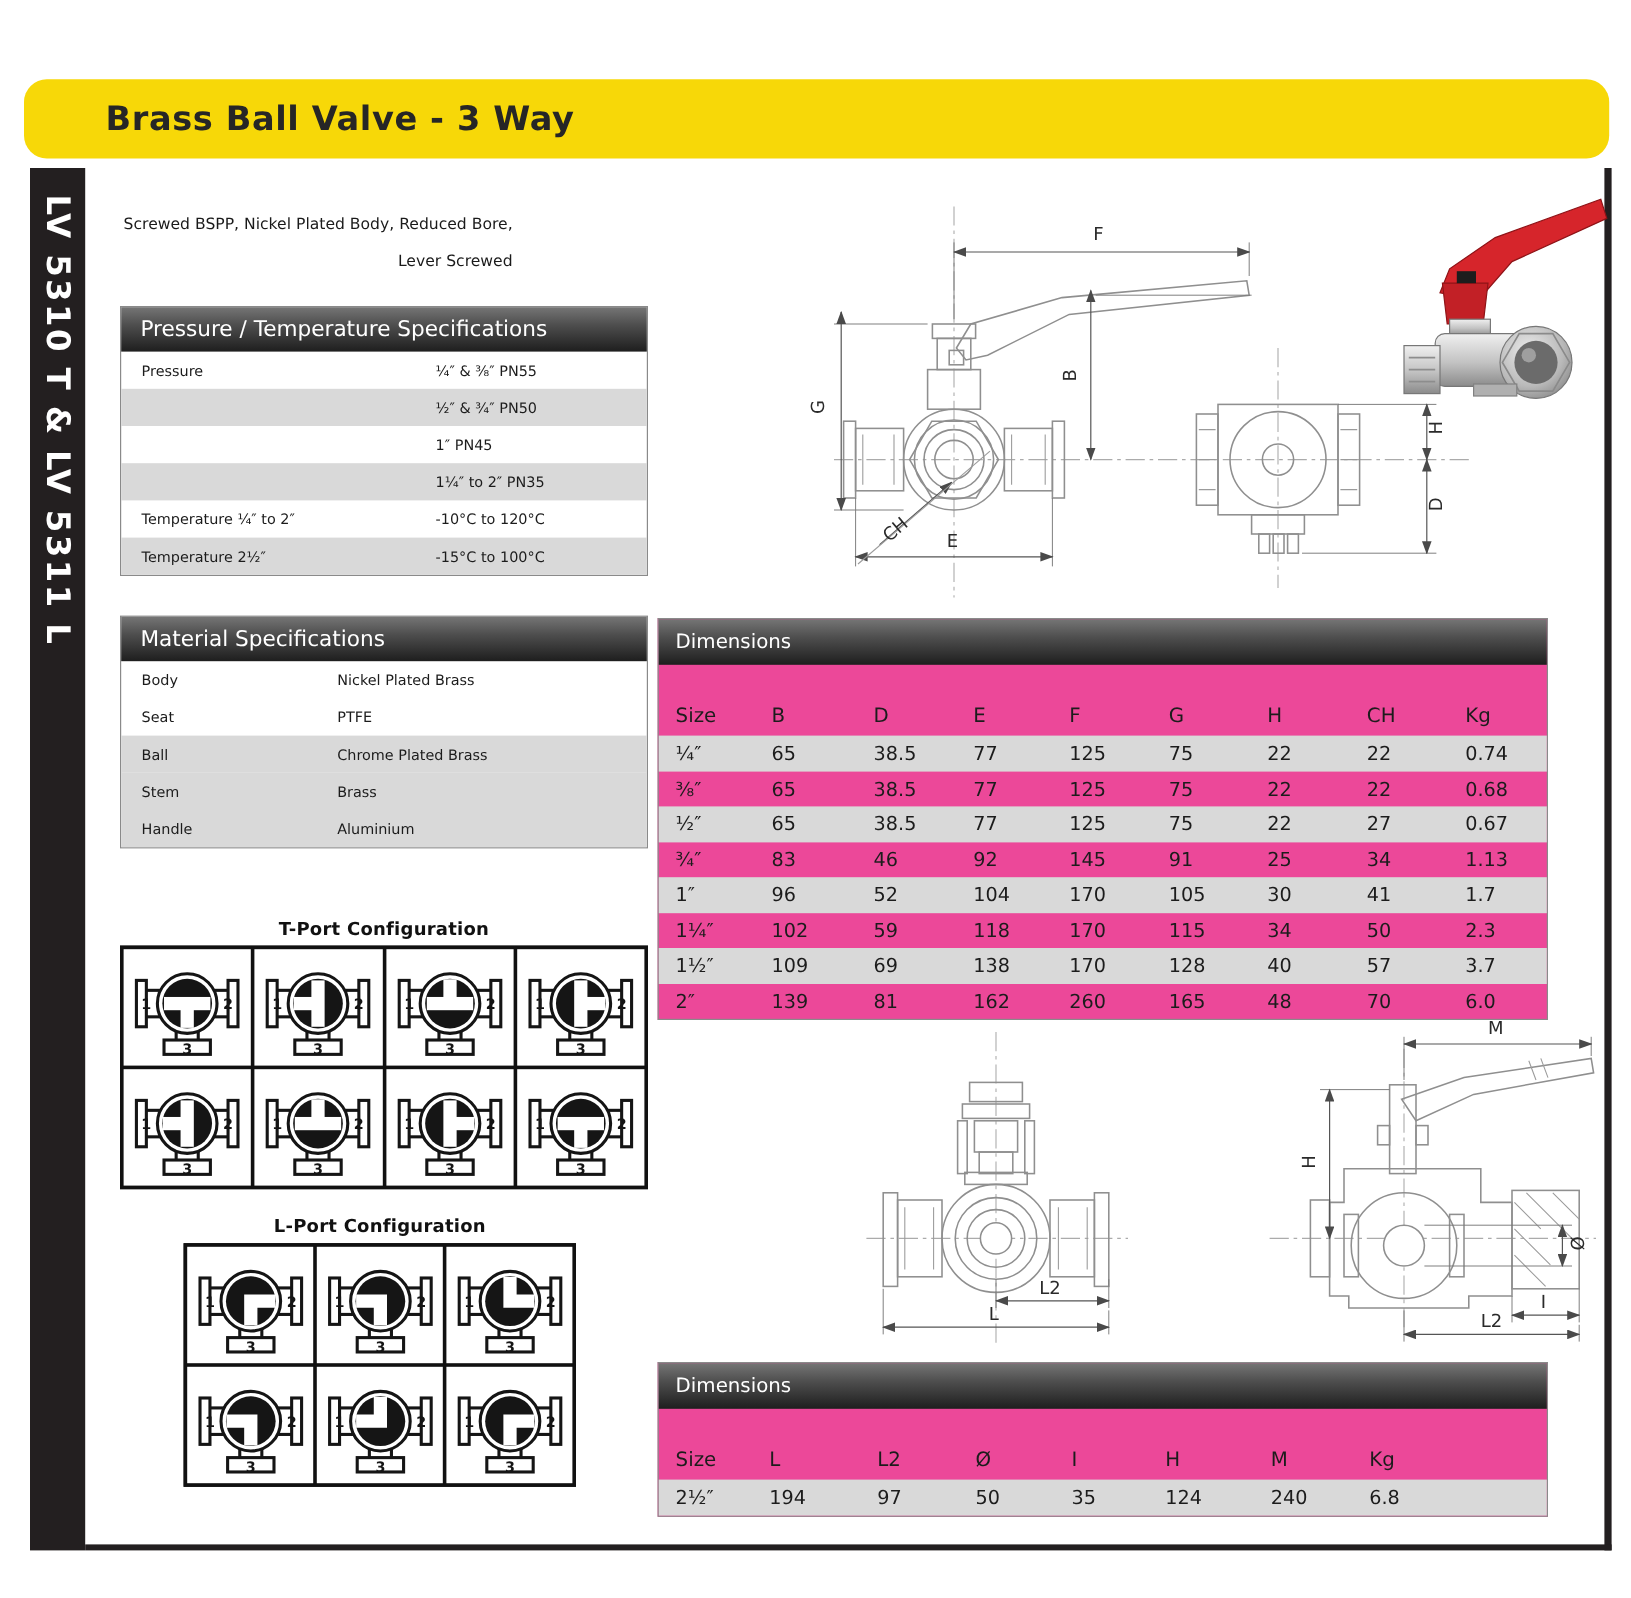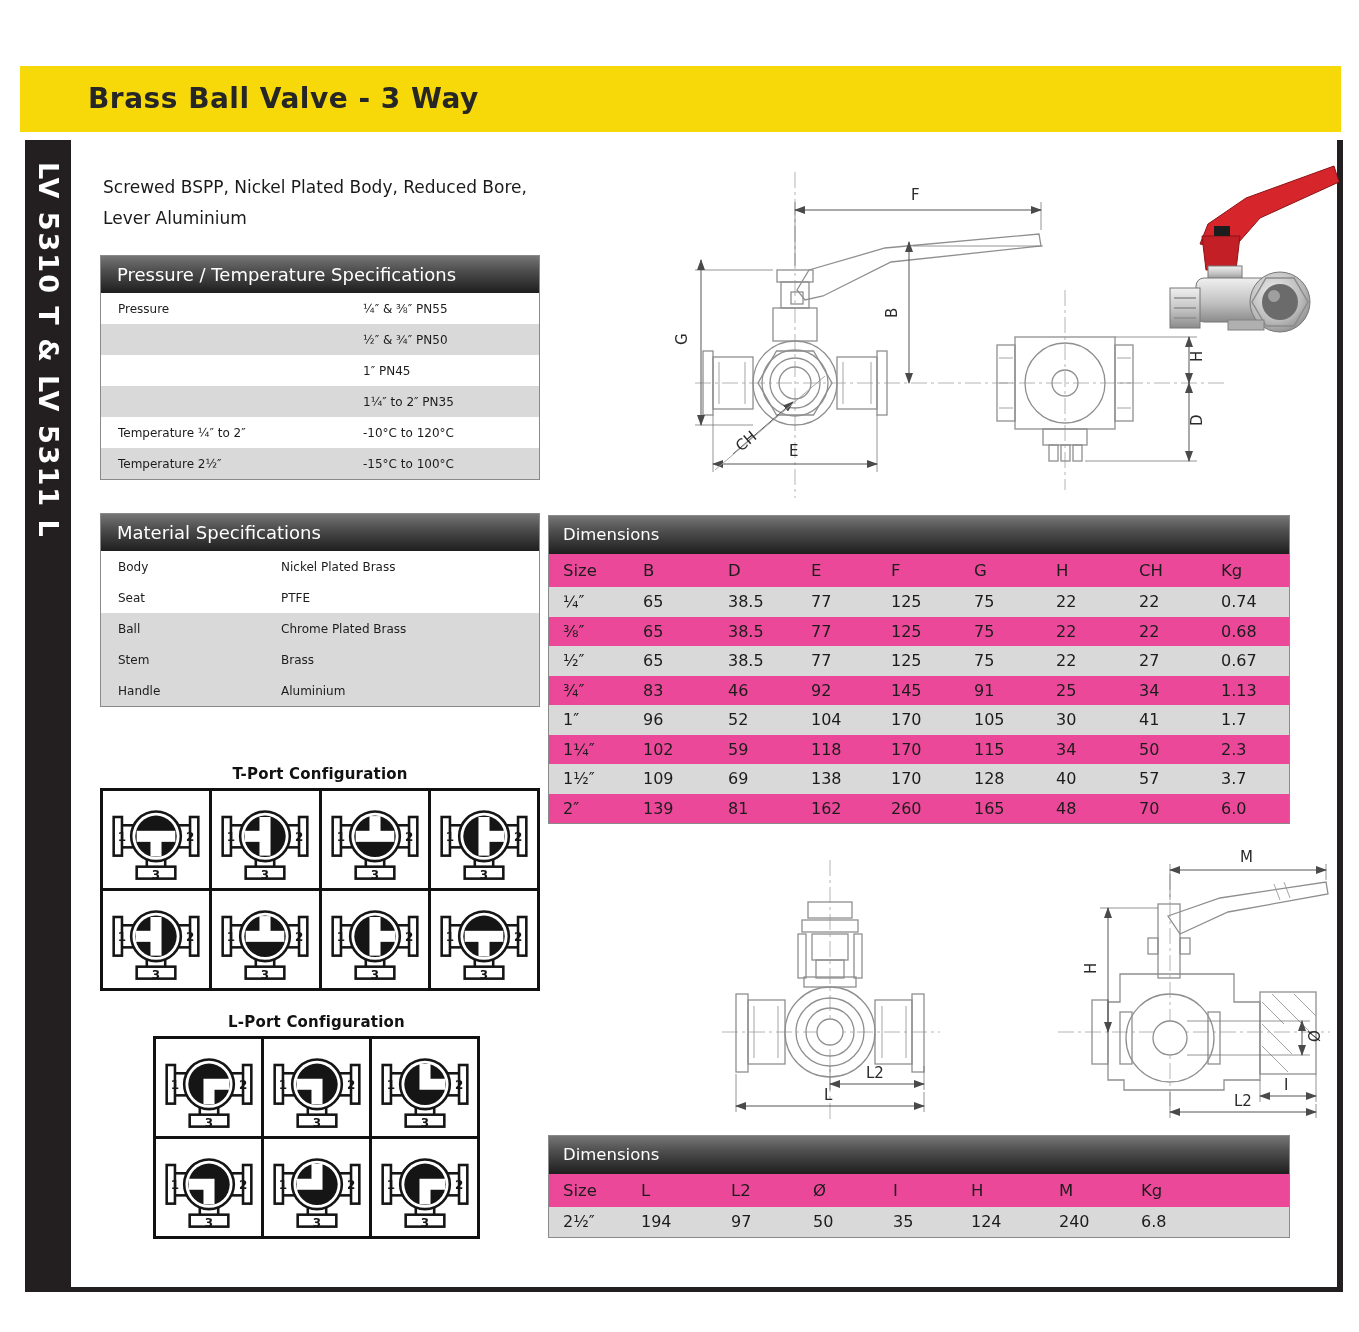--- a/index.html
+++ b/index.html
@@ -1,47 +1,47 @@
 <!DOCTYPE html>
 <html><head>
 <meta charset="utf-8">
 <style>
   html,body{margin:0;padding:0;background:#fff;}
   .page{position:relative;width:1359px;height:1332px;background:#fff;overflow:hidden;
         font-family:"DejaVu Sans","Liberation Sans",sans-serif;color:#1c1c1c;}
 
   
-  .yellow-band{position:absolute;left:20px;top:66px;width:1321px;height:66px;background:#f7d808;}
+  .yellow-band{position:absolute;left:20px;top:66px;width:1321px;height:66px;background:#f7d808;border-radius:19px;}
   .page-title{font-size:28px;font-weight:600;color:#262626;padding-left:68px;line-height:66px;letter-spacing:.5px;}
   .sidebar{position:absolute;left:25px;top:140px;width:46px;height:1152px;background:#231f20;}
   .sidebar-text{position:absolute;top:22px;left:50%;transform:translateX(-50%);
         writing-mode:vertical-rl;white-space:nowrap;color:#fff;font-weight:bold;
         font-size:27px;letter-spacing:2px;}
   .right-rule{position:absolute;left:1337px;top:140px;width:6px;height:1152px;background:#231f20;}
   .bottom-rule{position:absolute;left:71px;top:1287px;width:1272px;height:5px;background:#231f20;}
 
-  .subtitle{position:absolute;left:103px;top:172px;font-size:17px;line-height:31px;color:#1a1a1a;}
+  .subtitle{position:absolute;left:103px;top:172px;font-size:13px;line-height:31px;color:#1a1a1a;text-align:right;}
 
   
   .spec-table{position:absolute;width:438px;border:1px solid#8a8a8a;background:#fff;}
   .spec-table header{height:37px;line-height:37px;padding-left:16px;color:#fff;font-size:18px;
         background:linear-gradient(180deg,#757575 0%,#4e4e4e 40%,#1e1e1e 100%);}
   .spec-row{position:relative;height:31px;display:flex;align-items:center;font-size:12px;}
   .spec-row.alt{background:#d9d9d9;}
   .spec-row .lbl{padding-left:17px;}
   .spec-row .val{position:absolute;left:var(--valx);}
   .pressure{left:100px;top:255px;--valx:262px;}
   .material{left:100px;top:513px;--valx:180px;}
 
   
   .dims{position:absolute;left:548px;width:740px;border:1px solid#8a8a8a;background:#ec4899;}
   .dims header{height:38px;line-height:38px;padding-left:14px;color:#fff;font-size:16.5px;
         background:linear-gradient(180deg,#757575 0%,#4e4e4e 40%,#1e1e1e 100%);}
   .dims .cols,.dims .row{display:grid;align-items:center;font-size:16px;padding-left:14px;}
-  .dims .cols{height:33px;font-size:16.5px;}
+  .dims .cols{height:33px;font-size:16.5px;margin-top:26px;}
   .dims .row{height:29.5px;}
   .dims .row.alt{background:#d9d9d9;}
   .dims1{top:515px;}
   .dims2{top:1135px;}
   .dims1 .cols,.dims1 .row{grid-template-columns:80px 85px 83px 80px 83px 82px 83px 82px 1fr;}
   .dims2 .cols,.dims2 .row{grid-template-columns:78px 90px 82px 80px 78px 88px 82px 1fr;}
 
   
   .port-block{position:absolute;}
   .port-title{text-align:center;font-size:15px;font-weight:bold;color:#111;margin-bottom:5px;letter-spacing:.2px;}
@@ -71,21 +71,21 @@
   </div>
 
   <div class="sidebar">
     <div class="sidebar-text">LV 5310 T &amp; LV 5311 L</div>
   </div>
   <div class="right-rule"></div>
   <div class="bottom-rule"></div>
 
   <div class="subtitle">
     <div>Screwed BSPP, Nickel Plated Body, Reduced Bore,</div>
-    <div>Lever Aluminium</div>
+    <div>Lever Screwed</div>
   </div>
 
   <section class="spec-table pressure">
     <header>Pressure / Temperature Specifications</header>
     <div id="pressure-rows">
         <div class="spec-row">
           <span class="lbl">Pressure</span>
           <span class="val">¼″ &amp; ⅜″ PN55</span>
         </div>
         <div class="spec-row alt">

